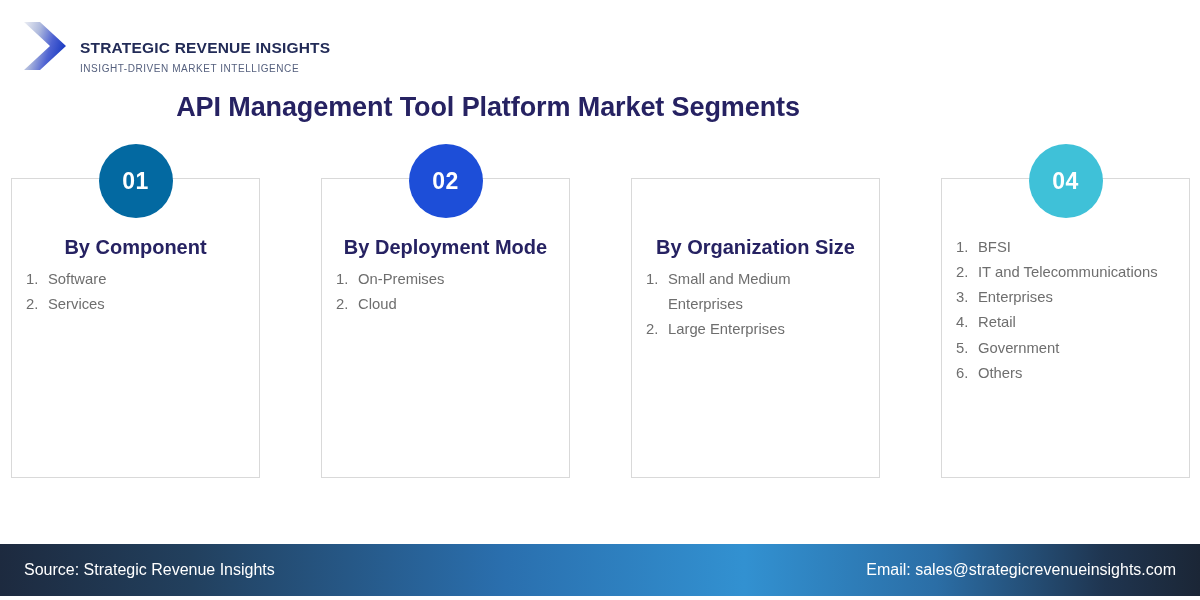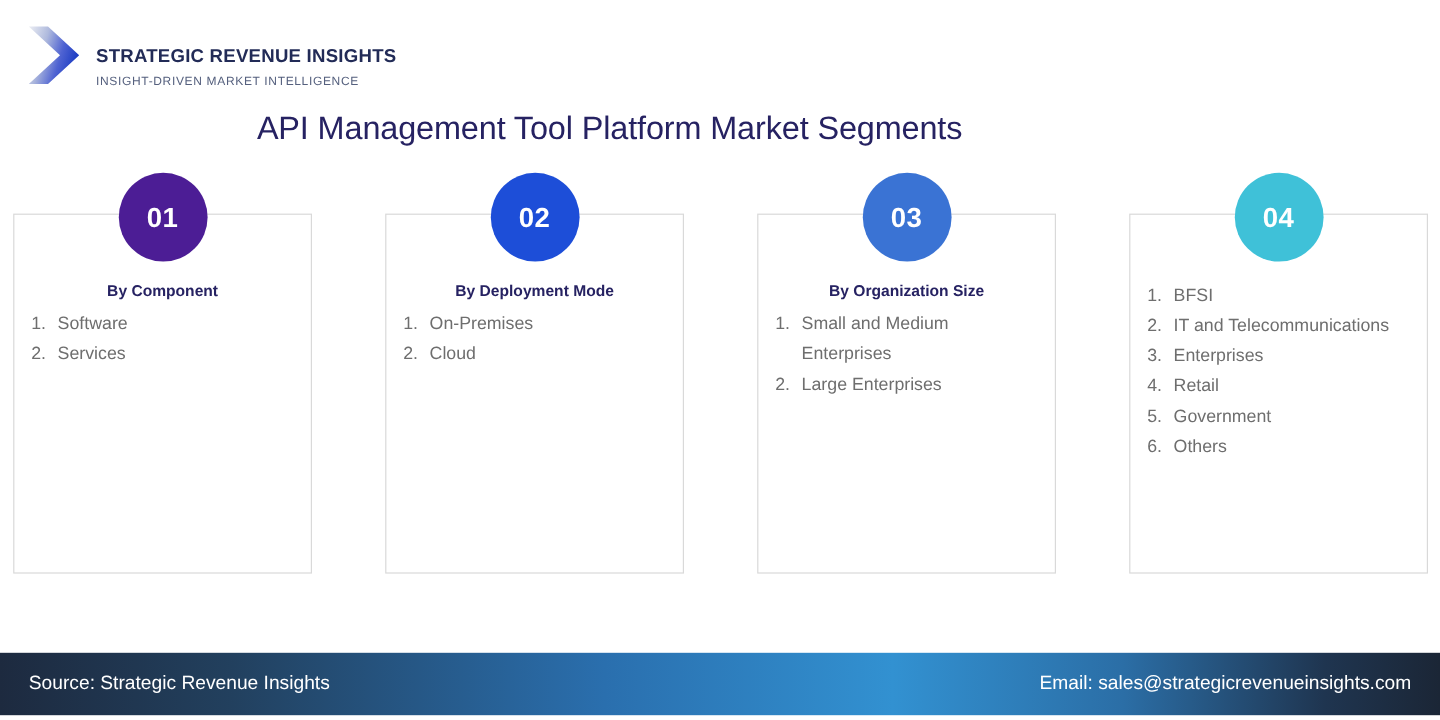--- a/index.html
+++ b/index.html
@@ -48,24 +48,23 @@
   }
 
   
   .page-title {
     position: absolute;
     left: 0;
     top: 92px;
     width: 976px;
     text-align: center;
     font-size: 27px;
-    font-weight: normal;
+    font-weight: bold;
     color: #262262;
     letter-spacing: -0.1px;
-    margin-left: 20px;
   }
 
   
   .cards {
     position: absolute;
     left: 11px;
     top: 178px;
     width: 1179px;
     height: 300px;
     display: flex;
@@ -89,21 +88,21 @@
     display: flex;
     align-items: center;
     justify-content: center;
     color: #ffffff;
     font-size: 23px;
     font-weight: bold;
     letter-spacing: 0.5px;
   }
   .card-heading {
     text-align: center;
-    font-size: 13px;
+    font-size: 20px;
     font-weight: bold;
     color: #262262;
     line-height: 1.25;
     margin-bottom: 7px;
   }
   .card-list {
     list-style: none;
     font-size: 14.8px;
     color: #6e6e6e;
     line-height: 1.70;
@@ -165,21 +164,21 @@
     <span class="logo-name">REVENUE INSIGHTS</span>
     <div class="logo-tagline">INSIGHT-DRIVEN MARKET INTELLIGENCE</div>
   </span>
 </div>
 
 <div class="page-title">API Management Tool Platform Market Segments</div>
 
 <div class="cards">
 
   <div class="card">
-    <div class="badge" style="background: #4c1d95;">
+    <div class="badge" style="background: #0369a1;">
       <span>01</span>
     </div>
     <div class="card-heading">By Component</div>
     <ul class="card-list">
       <li>
         <span class="num">1.</span>
         <span>Software</span>
       </li>
       <li>
         <span class="num">2.</span>
@@ -199,23 +198,20 @@
         <span>On-Premises</span>
       </li>
       <li>
         <span class="num">2.</span>
         <span>Cloud</span>
       </li>
     </ul>
   </div>
 
   <div class="card">
-    <div class="badge" style="background: rgb(58, 115, 212);">
-      <span>03</span>
-    </div>
     <div class="card-heading">By Organization Size</div>
     <ul class="card-list">
       <li>
         <span class="num">1.</span>
         <span>Small and Medium Enterprises</span>
       </li>
       <li>
         <span class="num">2.</span>
         <span>Large Enterprises</span>
       </li>

